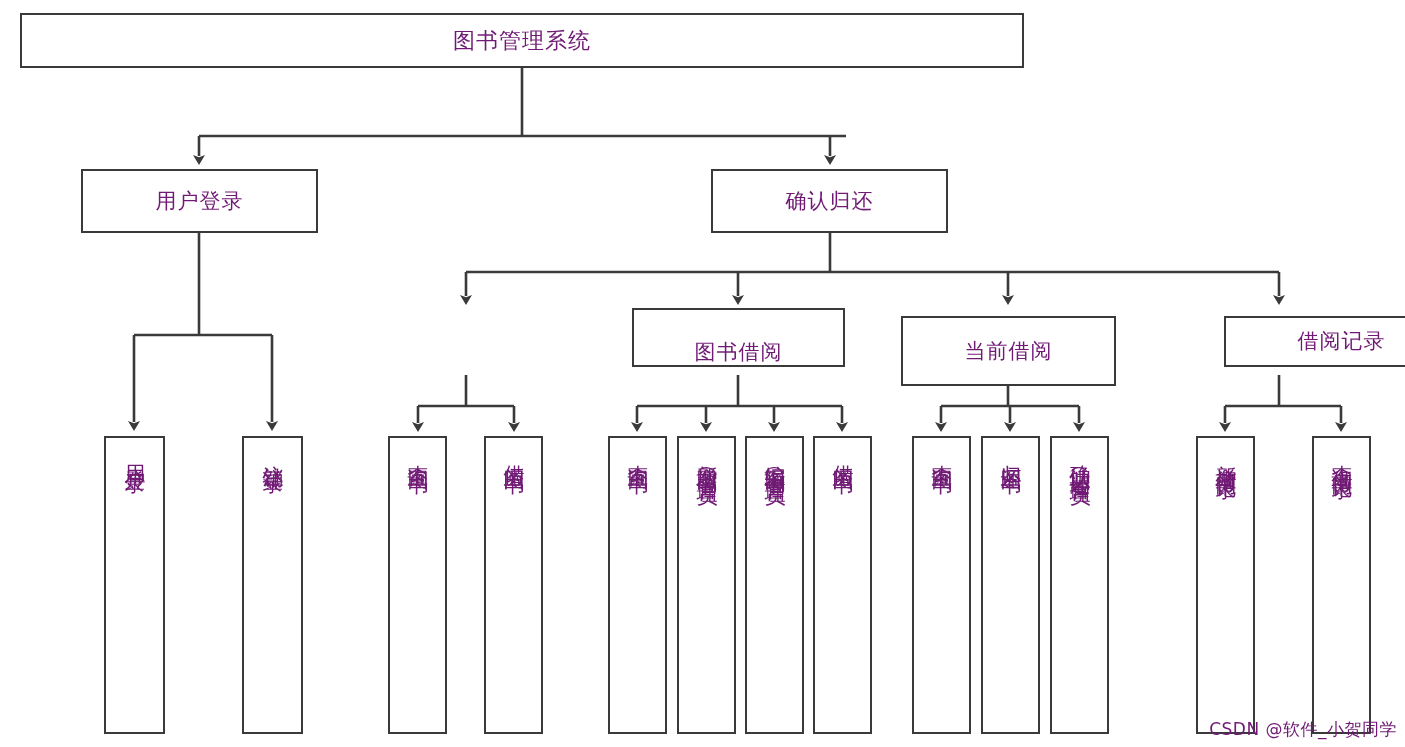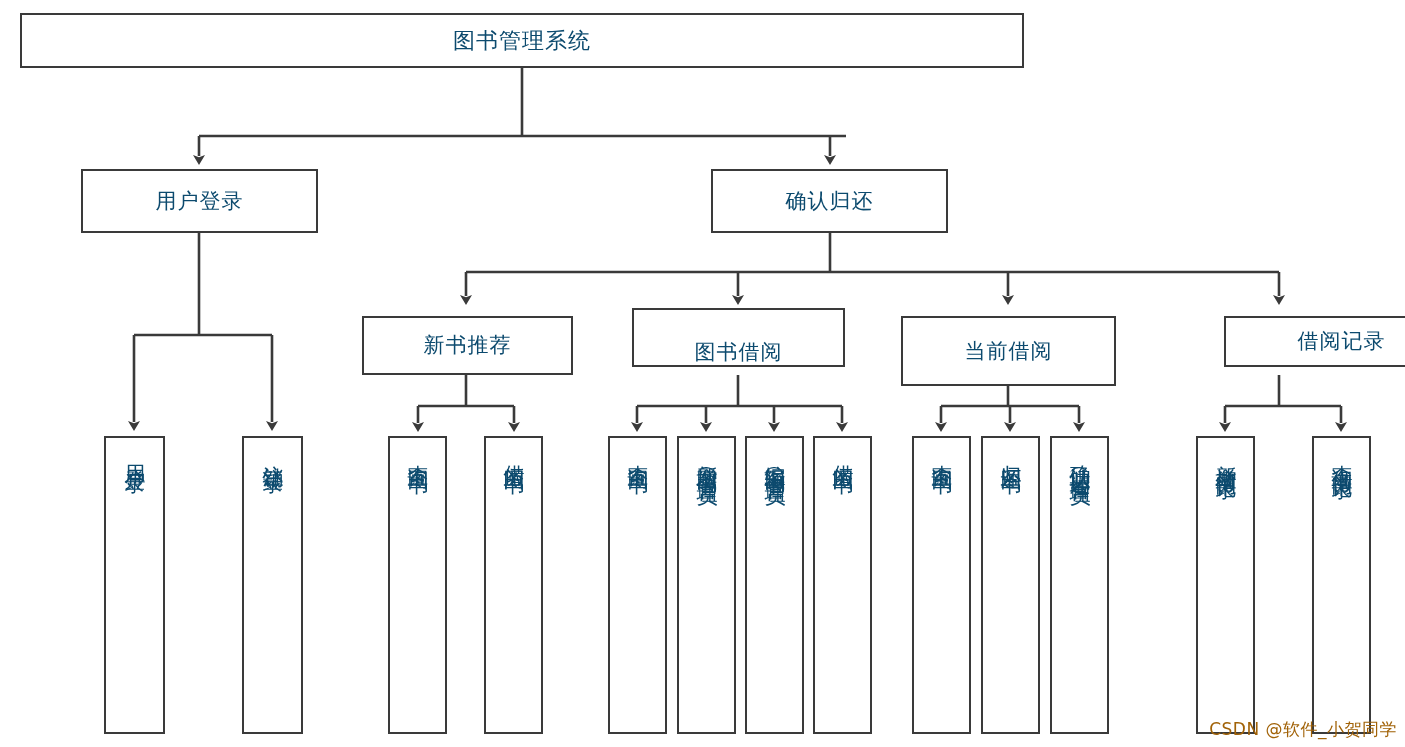--- a/index.html
+++ b/index.html
@@ -26,21 +26,21 @@
     pointer-events: none;
   }
   .node {
     position: absolute;
     box-sizing: border-box;
     background: #ffffff;
     border: 2px solid #3a3a3a;
     display: flex;
     align-items: center;
     justify-content: center;
-    color: #0c4a6e;
+    color: #701a75;
   }
   .node .label {
     display: block;
     text-align: center;
     line-height: 1.24;
   }
   
   .node.horiz .label {
     font-size: 21px;
     letter-spacing: 1px;
@@ -62,21 +62,21 @@
     font-size: 21px;
     letter-spacing: 3px;
     line-height: 1;
     white-space: nowrap;
   }
   #watermark {
     position: absolute;
     right: 8px;
     bottom: 6px;
     font-size: 17px;
-    color: #a16207;
+    color: #701a75;
     letter-spacing: 0.5px;
     white-space: nowrap;
   }
 </style>
 </head>
 <body>
 
 <div id="canvas">
 
   <svg id="wires" viewBox="0 0 1405 747" xmlns="http://www.w3.org/2000/svg">
@@ -133,23 +133,20 @@
     <span class="label">图书管理系统</span>
   </div>
 
   <div class="node horiz" style="left:81px; top:169px; width:237px; height:64px;">
     <span class="label">用户登录</span>
   </div>
   <div class="node horiz" style="left:711px; top:169px; width:237px; height:64px;">
     <span class="label">确认归还</span>
   </div>
 
-  <div class="node horiz" style="left:362px; top:316px; width:211px; height:59px;">
-    <span class="label">新书推荐</span>
-  </div>
   <div class="node horiz" style="left:632px; top:308px; width:213px; height:59px;align-items:flex-end;">
     <span class="label">图书借阅</span>
   </div>
   <div class="node horiz" style="left:901px; top:316px; width:215px; height:70px;">
     <span class="label">当前借阅</span>
   </div>
   <div class="node horiz" style="left:1224px; top:316px; width:215px; height:51px;padding-left:20px;">
     <span class="label">借阅记录</span>
   </div>
 

